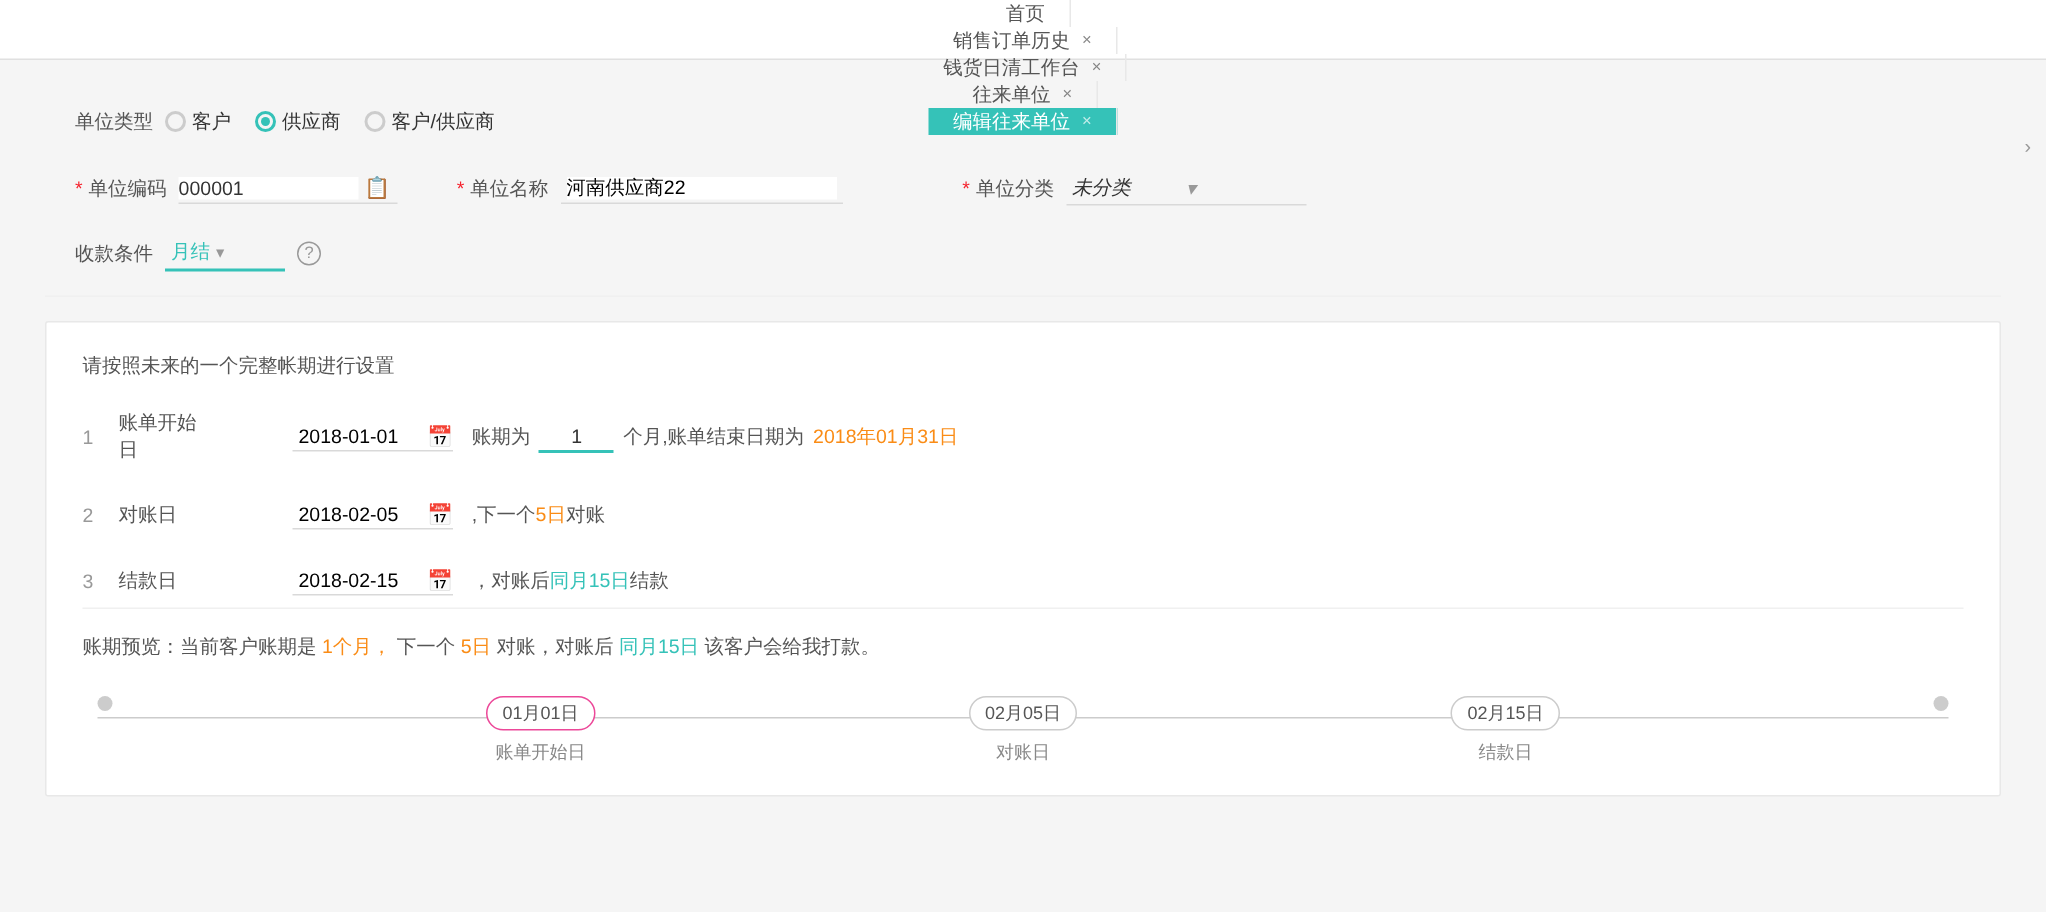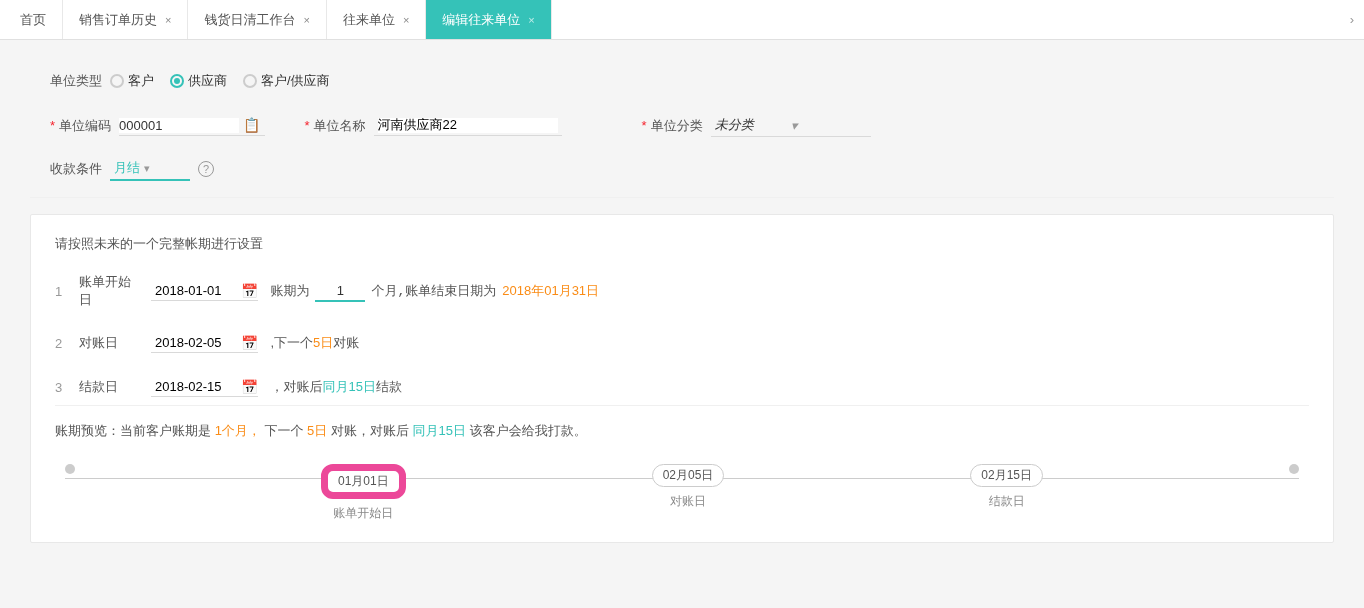--- a/index.html
+++ b/index.html
@@ -6,20 +6,21 @@
     body { font-family: 'Microsoft YaHei', '微软雅黑', Arial, sans-serif; font-size: 13px; color: #333; background: #f5f5f5; }
 
     
     .tab-bar {
       display: flex;
       align-items: center;
       background: #fff;
       border-bottom: 1px solid #e0e0e0;
       height: 40px;
       padding: 0 0;
+      flex-direction: column;
     }
     .tab {
       display: flex;
       align-items: center;
       padding: 0 16px;
       height: 100%;
       cursor: pointer;
       color: #555;
       font-size: 13px;
       border-right: 1px solid #e8e8e8;
@@ -201,20 +202,21 @@
     .period-field-label {
       color: #555;
       margin-right: 12px;
       width: 60px;
     }
     .date-input-wrap {
       display: flex;
       align-items: center;
       border-bottom: 1px solid #d9d9d9;
       margin-right: 12px;
+      margin-left: 44px;
     }
     .date-input-wrap input {
       border: none;
       outline: none;
       font-size: 13px;
       width: 90px;
       padding: 2px 4px;
     }
     .cal-icon {
       color: #35c2b8;
@@ -331,21 +333,21 @@
 
     <div class="period-row">
       <span class="period-number">1</span>
       <span class="period-field-label">账单开始日</span>
       <div class="date-input-wrap">
         <input type="text" value="2018-01-01" style="border: none; outline: none; font-size: 13px; width: 90px; padding: 2px 4px;">
         <span class="cal-icon">📅</span>
       </div>
       <span class="period-desc" style="margin-right:6px;">账期为</span>
       <input type="text" value="1" class="period-input-small" style="">
-      <span class="period-desc" style="margin-left:6px;font-family:Liberation Mono, monospace;">个月,账单结束日期为</span>
+      <span class="period-desc" style="margin-left:6px;">个月,账单结束日期为</span>
       <span class="orange-text" style="margin-left:6px;">2018年01月31日</span>
     </div>
 
     <div class="period-row">
       <span class="period-number">2</span>
       <span class="period-field-label">对账日</span>
       <div class="date-input-wrap">
         <input type="text" value="2018-02-05" style="border: none; outline: none; font-size: 13px; width: 90px; padding: 2px 4px;">
         <span class="cal-icon">📅</span>
       </div>
@@ -381,21 +383,21 @@
 
         <div style="position:absolute; top:14px; left:10px; right:10px; height:1px; background:#ccc; z-index:0;"></div>
 
         <div style="display:flex; align-items:flex-start; justify-content:space-between; position:relative; z-index:1;">
 
           <div style="display:flex; flex-direction:column; align-items:center;">
             <div style="width:10px;height:10px;border-radius:50%;background:#ccc;margin-bottom:4px;"></div>
           </div>
 
           <div style="display:flex; flex-direction:column; align-items:center;">
-            <div style="border:7px solid #ec4899;border-radius:12px;padding:2px 10px;font-size:12px;color:#555;background:#fff;white-space:nowrap;margin-bottom:6px;">
+            <div style="border:1px solid #ec4899;border-radius:12px;padding:2px 10px;font-size:12px;color:#555;background:#fff;white-space:nowrap;margin-bottom:6px;">
               <span>01月01日</span>
             </div>
             <span style="font-size:12px;color:#888;">账单开始日</span>
           </div>
 
 
           <div style="display:flex; flex-direction:column; align-items:center;">
             <div style="border:1px solid #ccc;border-radius:12px;padding:2px 10px;font-size:12px;color:#555;background:#fff;white-space:nowrap;margin-bottom:6px;">
               <span>02月05日</span>
             </div>

